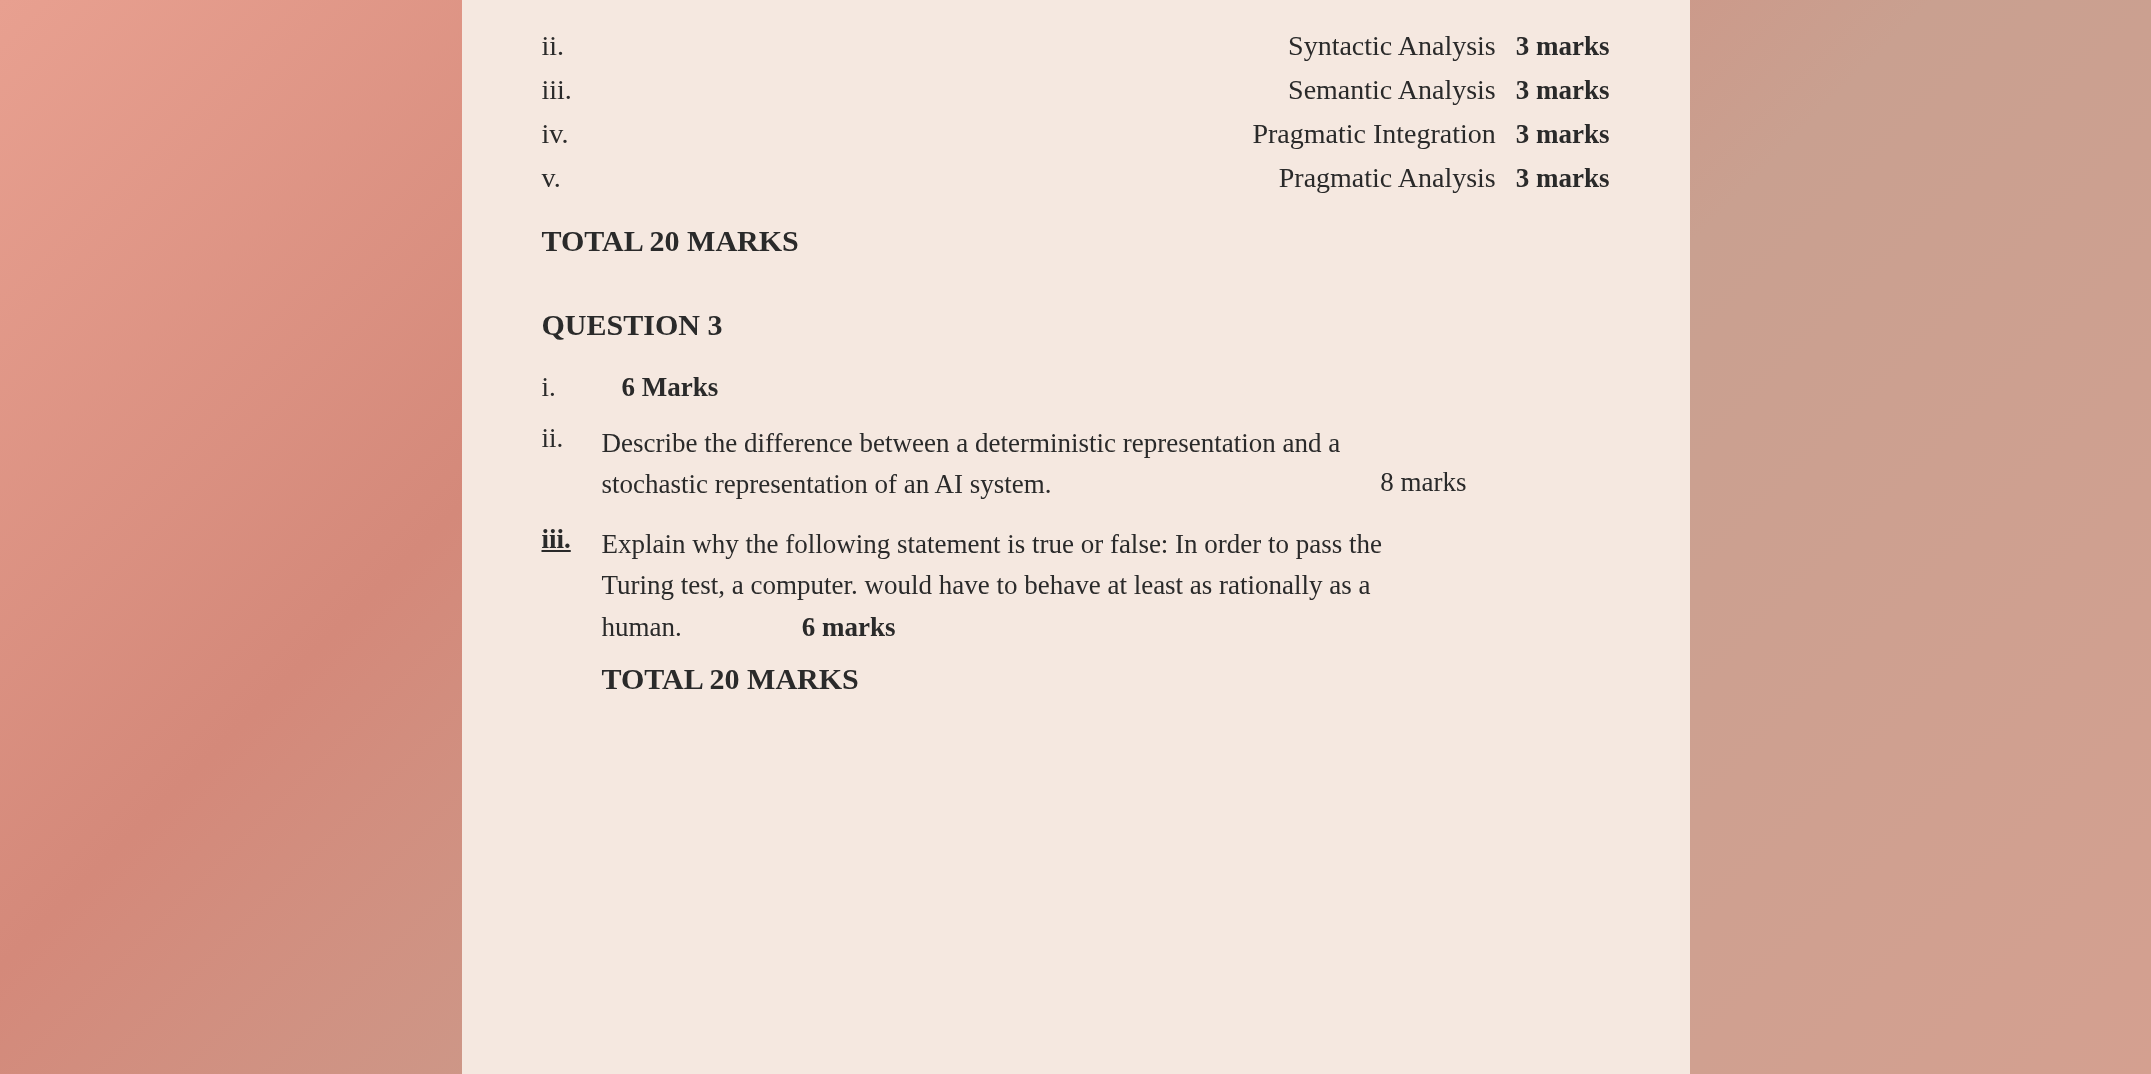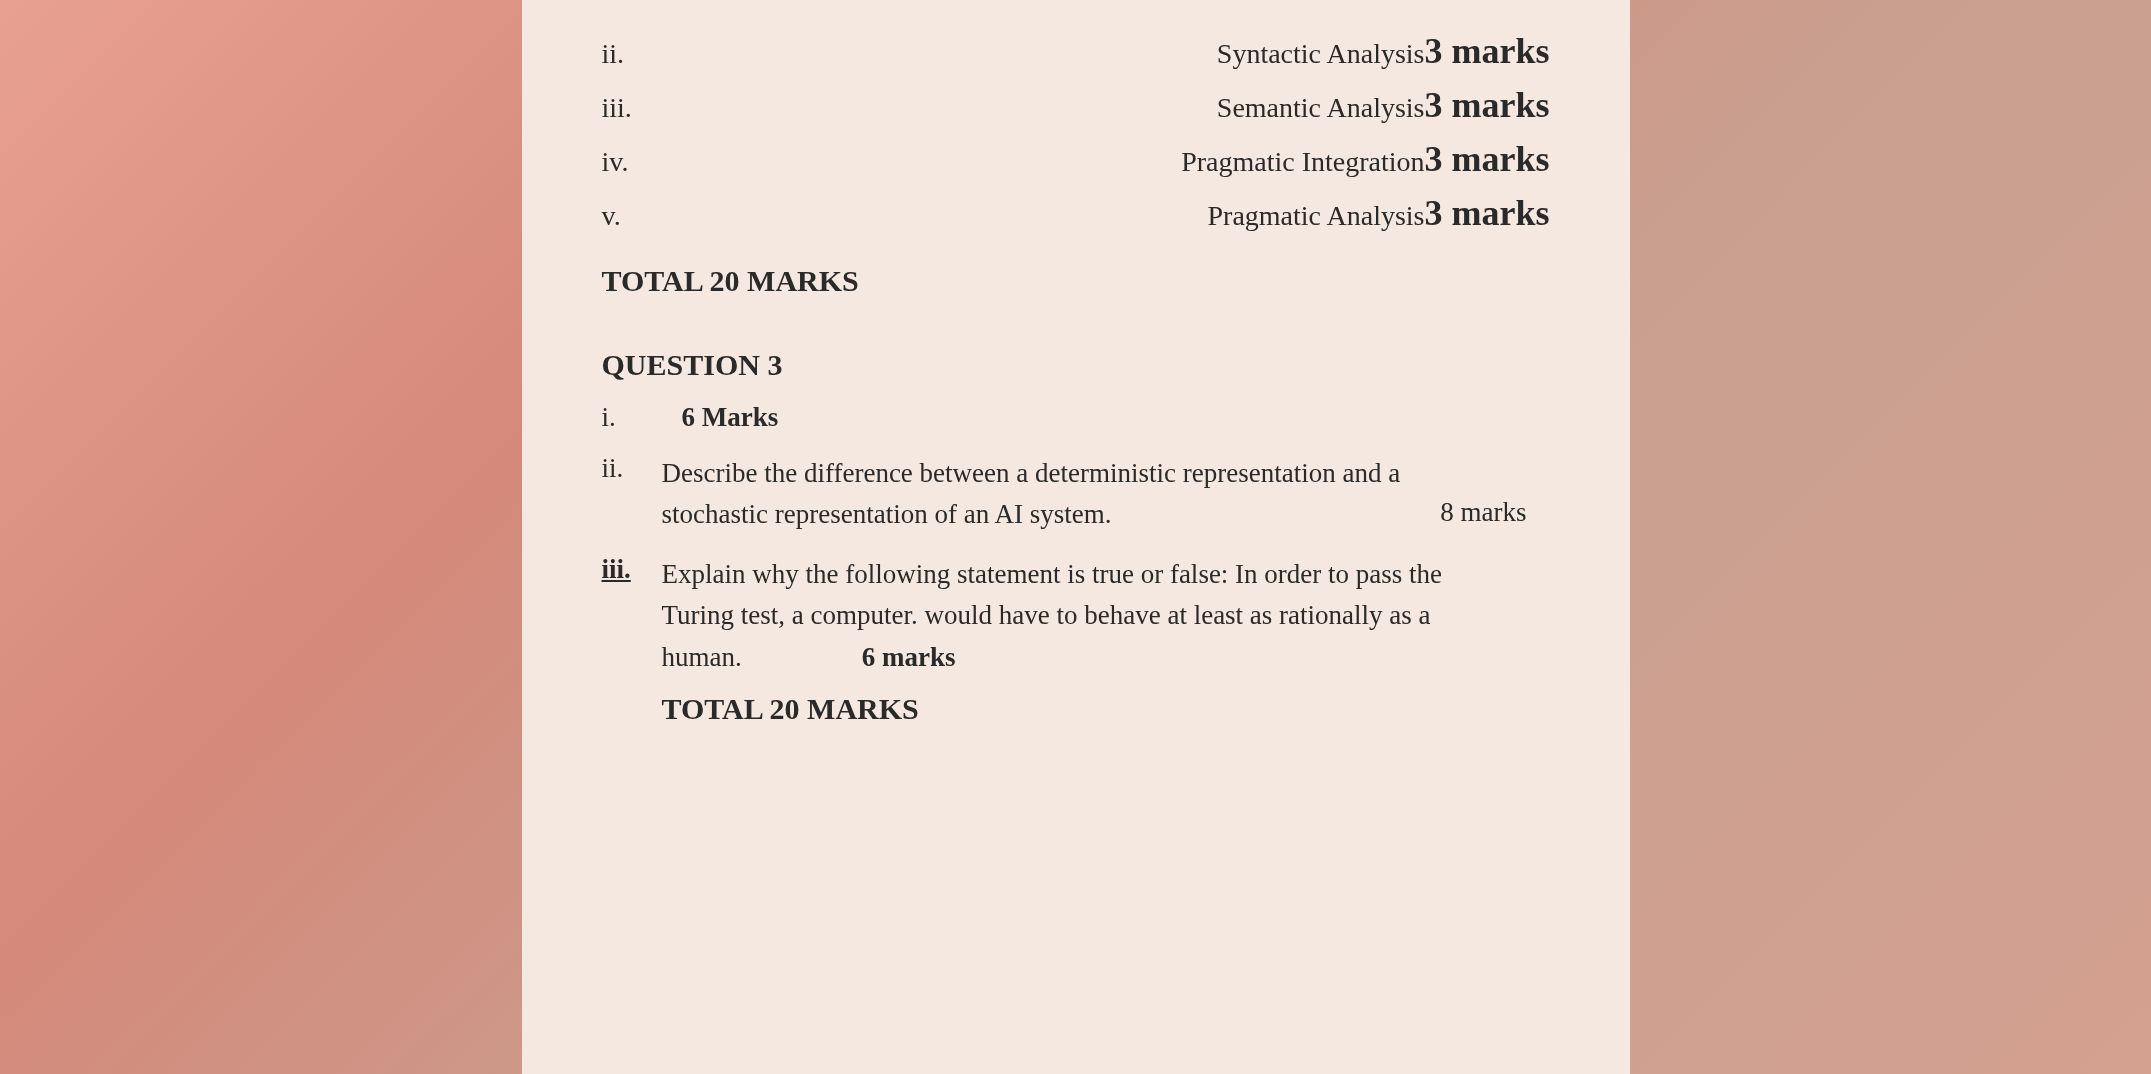--- a/index.html
+++ b/index.html
@@ -14,21 +14,21 @@
       background: linear-gradient(135deg, #e8a090 0%, #d4897a 30%, #c9a090 60%, #d4a090 100%);
       display: flex;
       align-items: flex-start;
       justify-content: center;
       padding: 0;
       overflow: hidden;
     }
 
     .page {
       background: #f5e8e0;
-      width: 1108px;
+      width: 1228px;
       min-height: 1074px;
       padding: 30px 80px 60px 80px;
       position: relative;
       margin-top: 0;
     }
 
     .content {
       font-family: 'Times New Roman', Times, serif;
       color: #2a2a2a;
     }
@@ -53,39 +53,40 @@
     }
 
     .list-item .item-text {
       font-size: 28px;
       color: #2a2a2a;
       flex: 1;
       text-align: right;
     }
 
     .list-item .marks {
-      font-size: 36px;
+      font-size: 27px;
       font-weight: bold;
       color: #2a2a2a;
       white-space: nowrap;
+      margin-left: 20px;
     }
 
     .total-marks {
       font-size: 30px;
       font-weight: bold;
       color: #2a2a2a;
       margin-top: 20px;
       margin-bottom: 50px;
     }
 
     .question-header {
       font-size: 30px;
       font-weight: bold;
       color: #2a2a2a;
-      margin-bottom: 20px;
+      margin-bottom: 30px;
       margin-top: 10px;
     }
 
     .question-item {
       display: flex;
       align-items: flex-start;
       margin-bottom: 20px;
       position: relative;
     }
 

